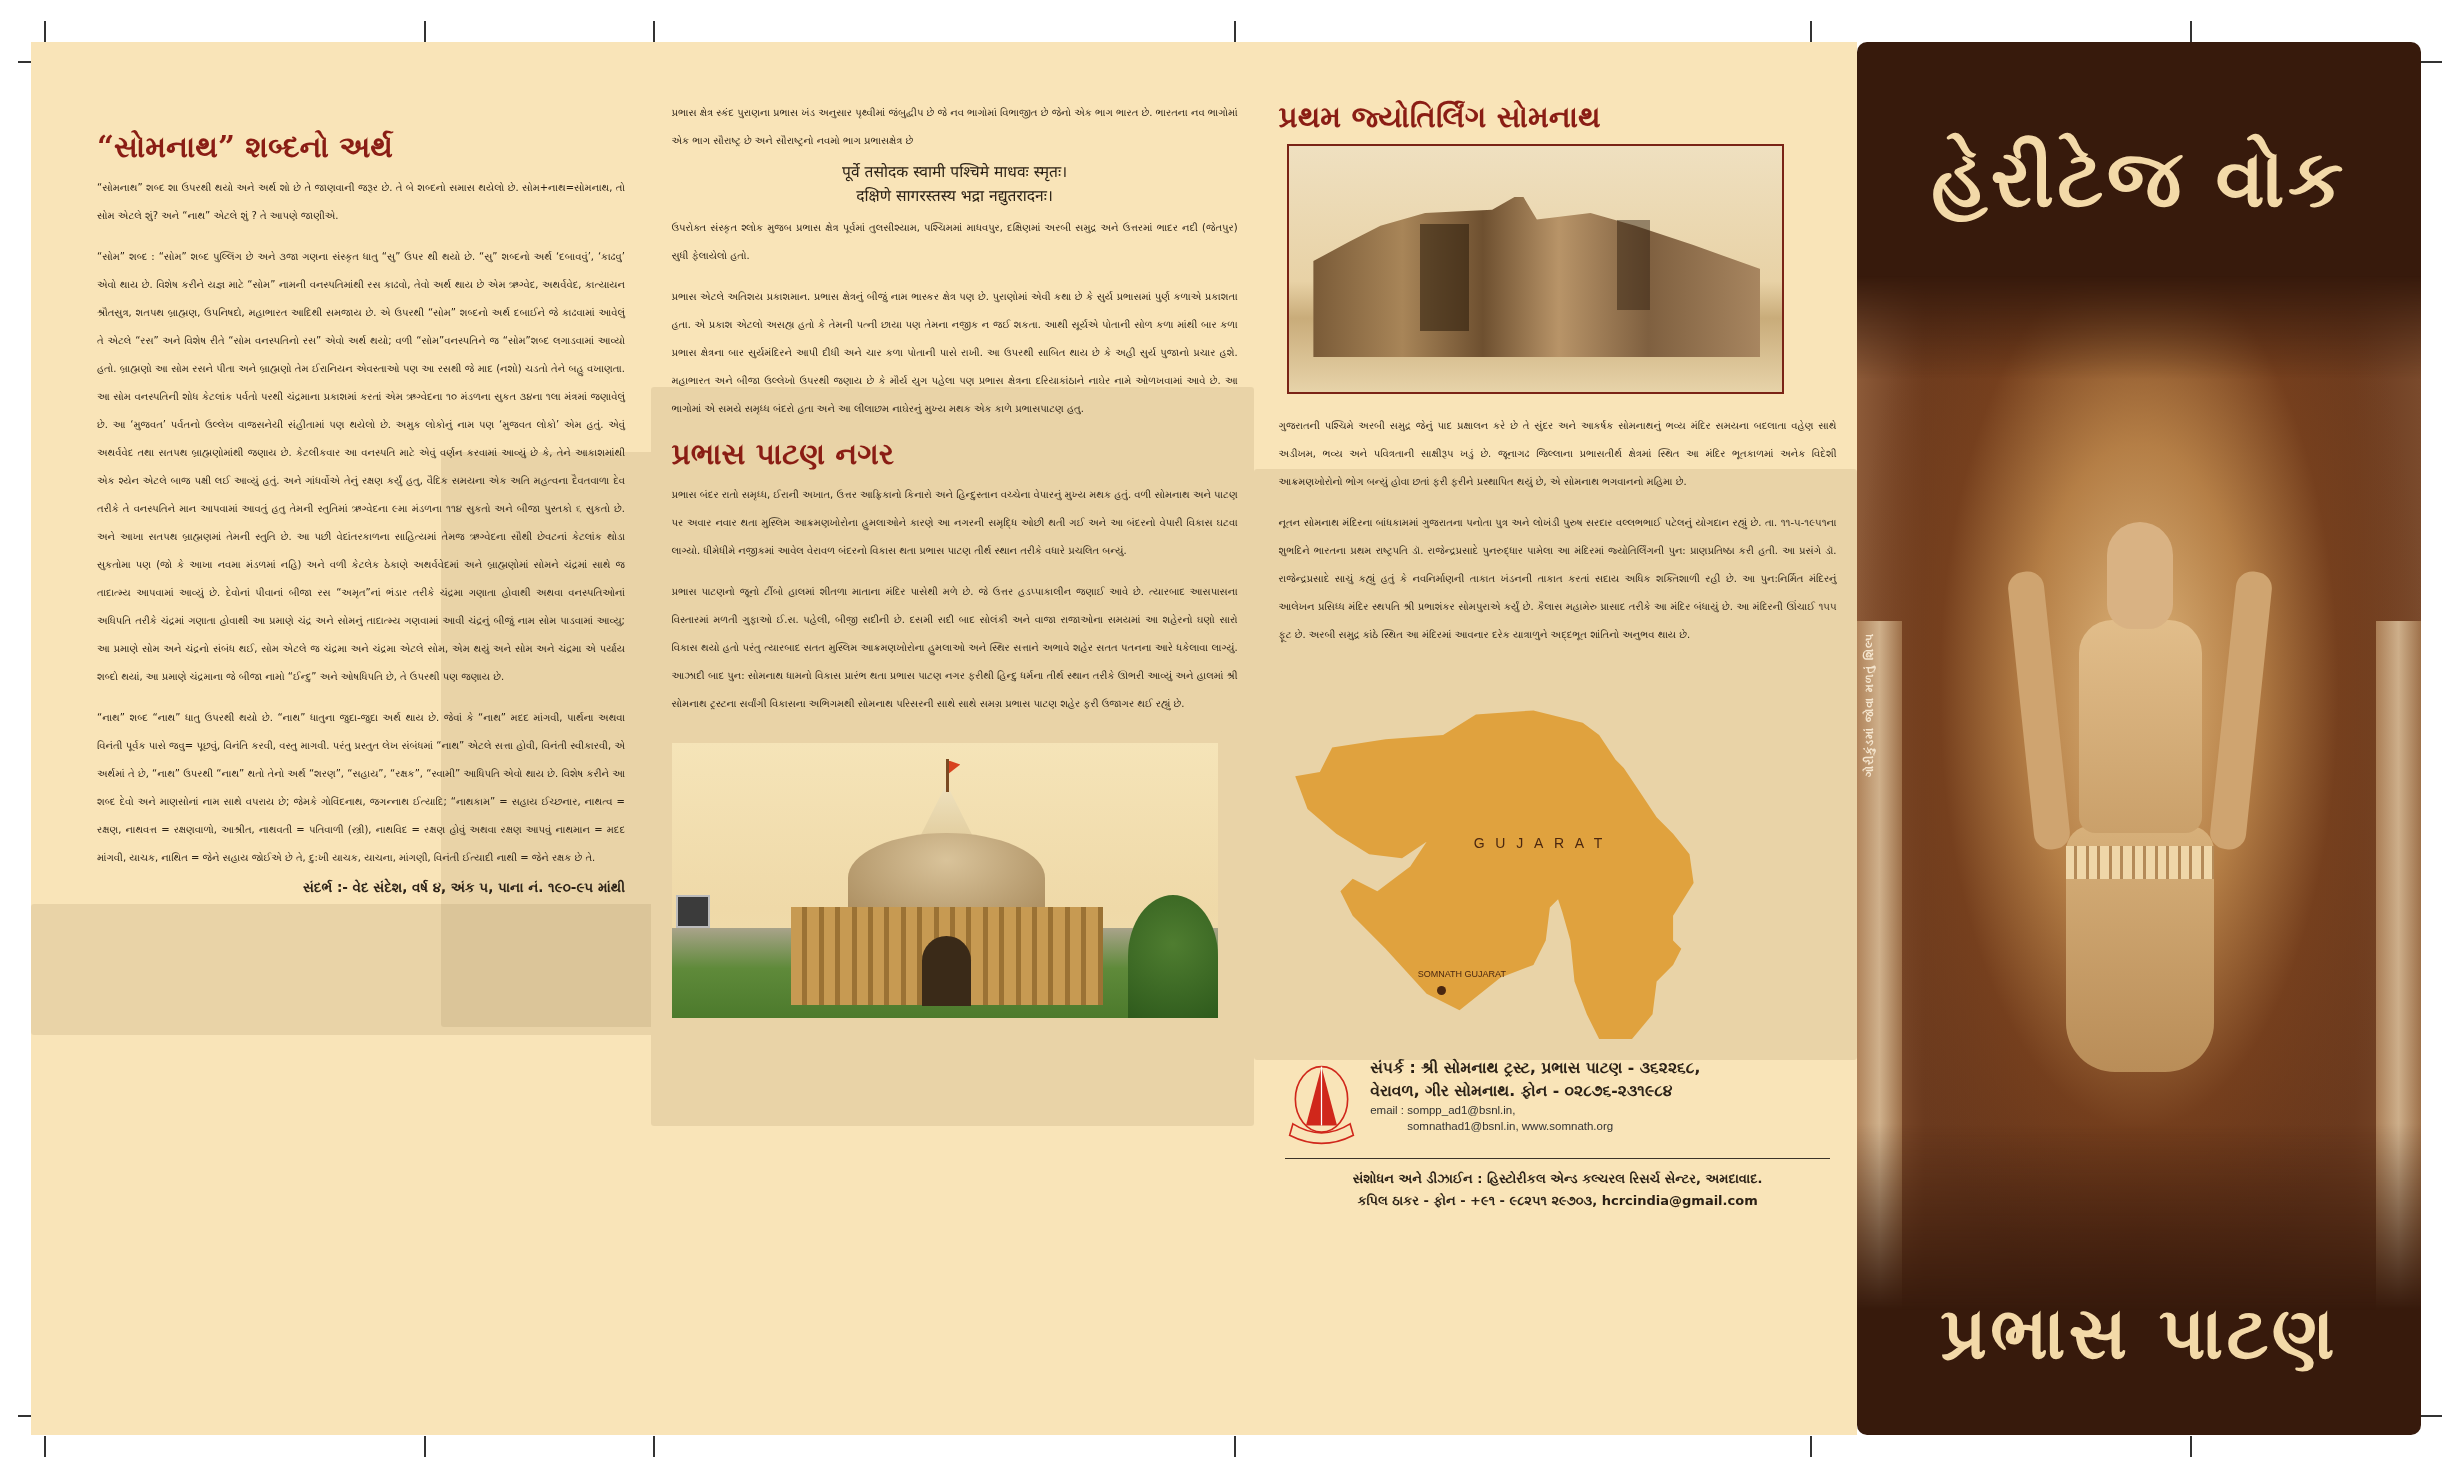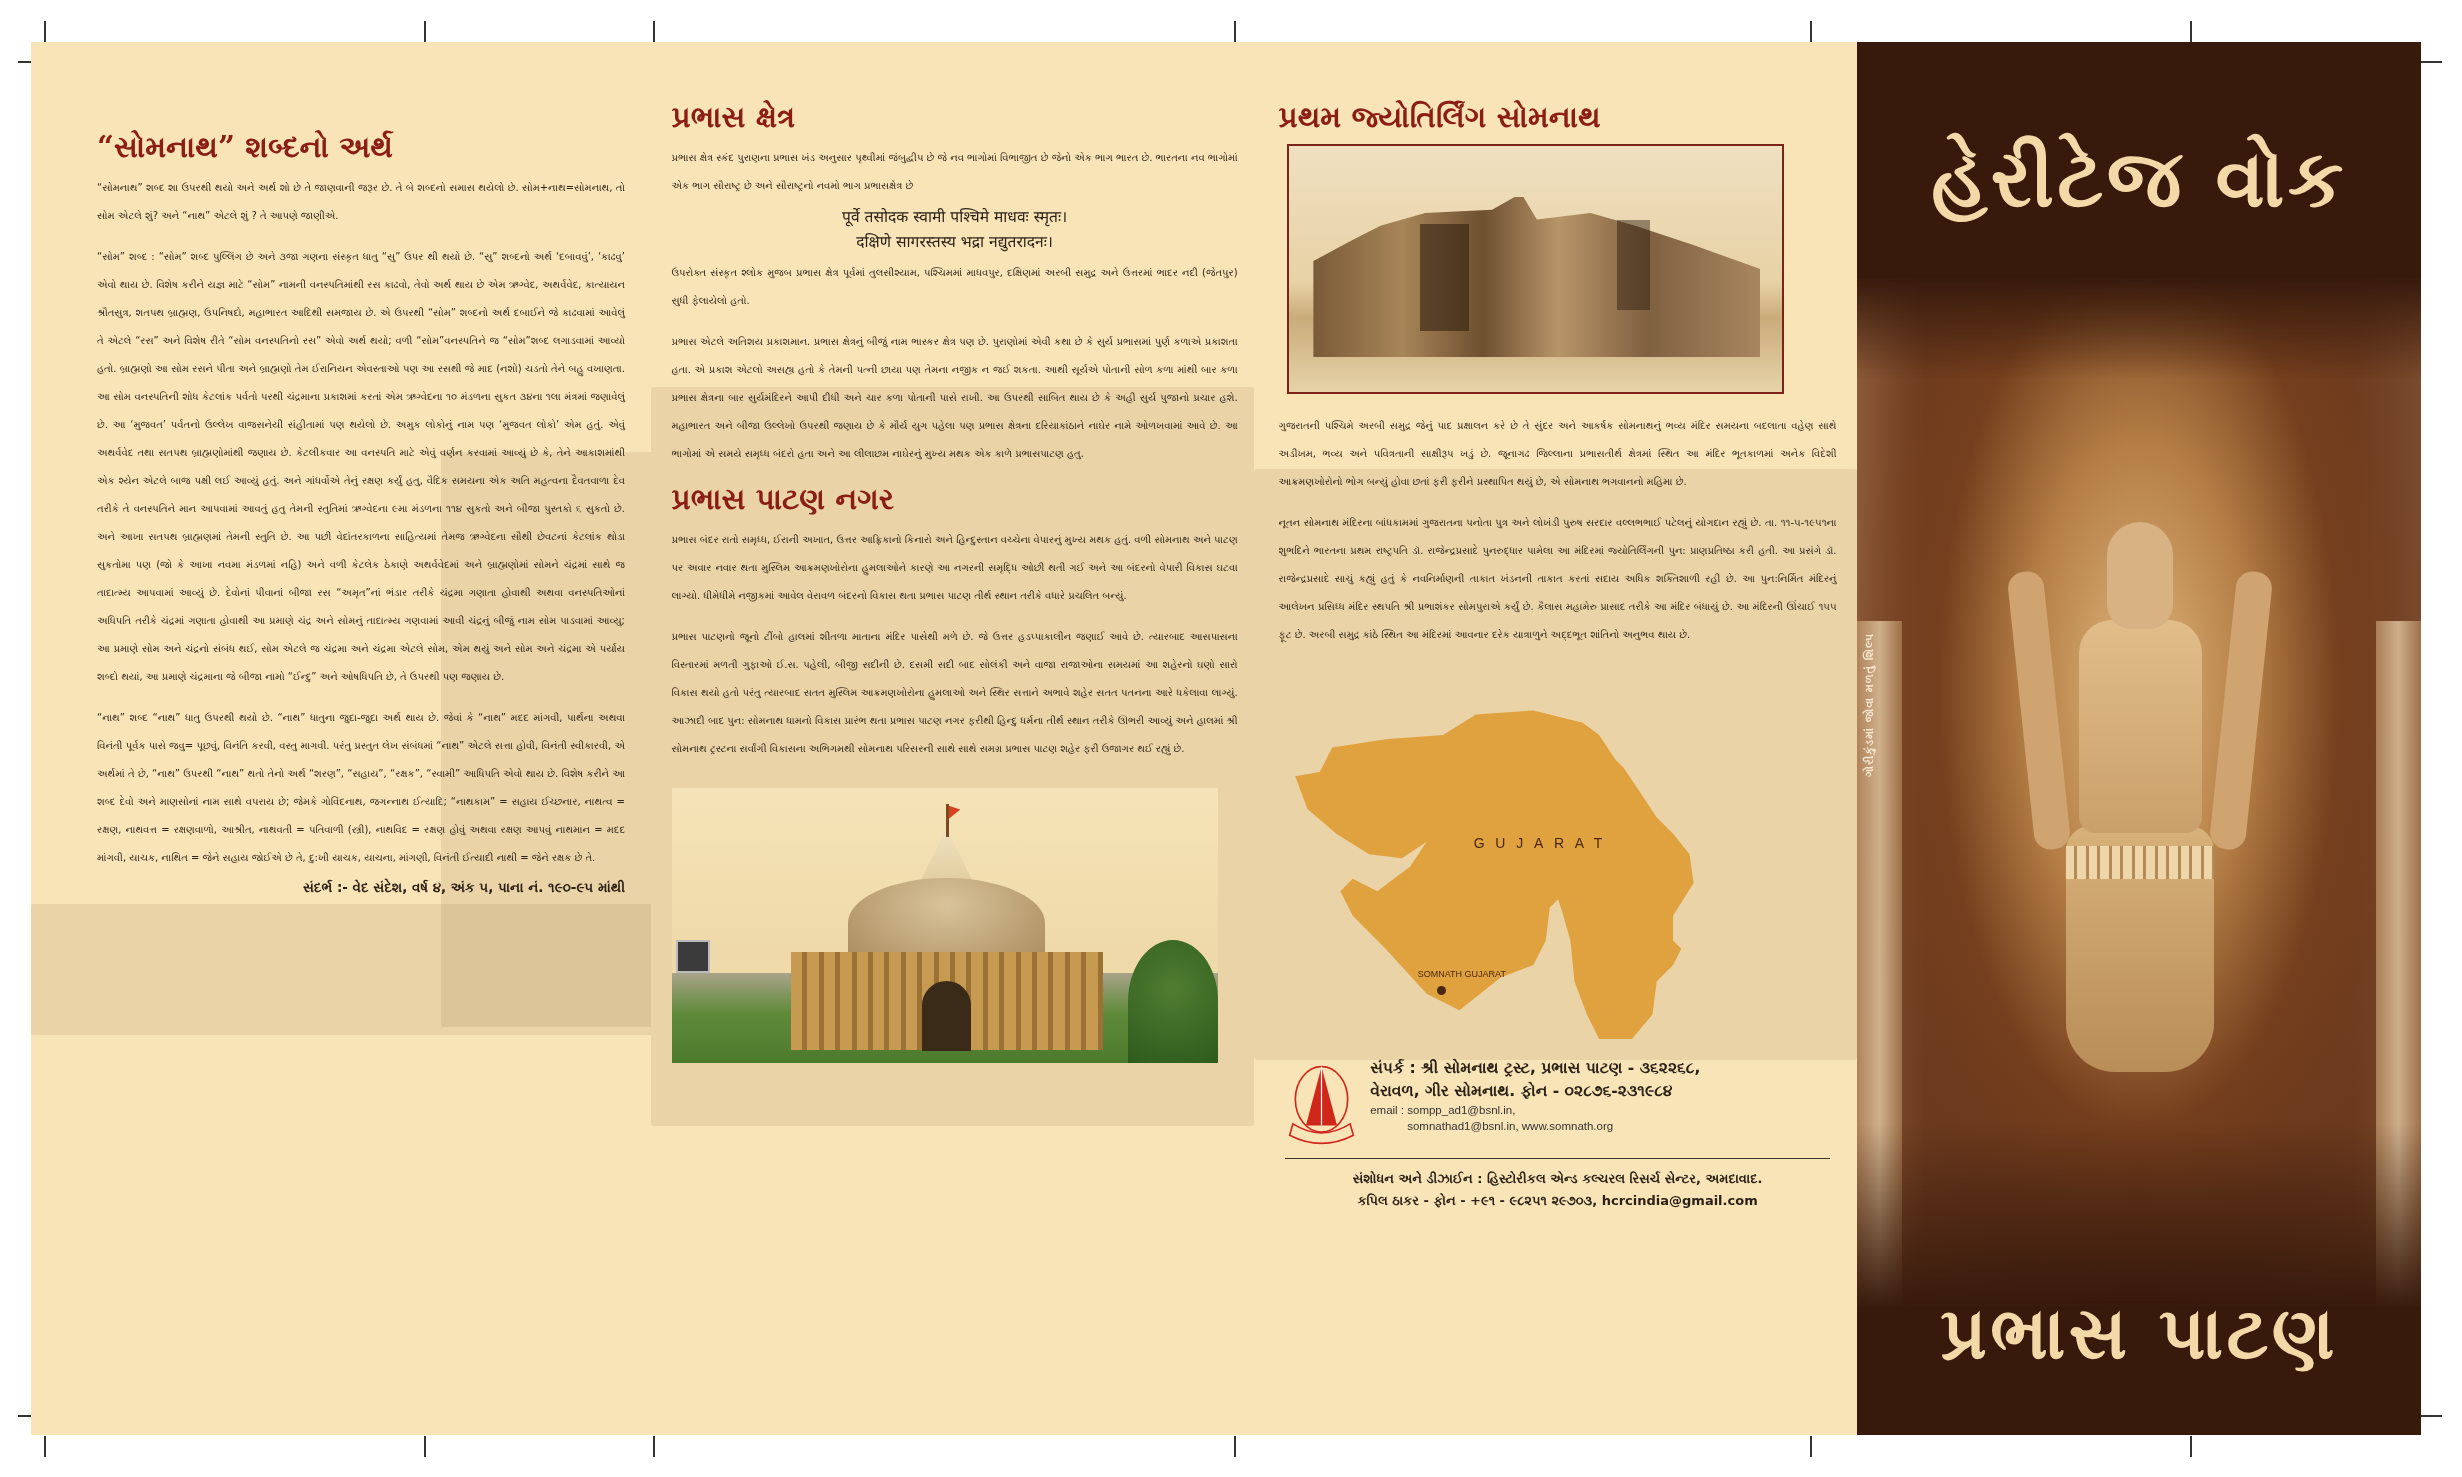--- a/index.html
+++ b/index.html
@@ -11,21 +11,21 @@
   .crop.v { width: 1.6px; height: 21.3px; }
   .crop.h { width: 21.3px; height: 1.6px; }
 
   
   .sheet { position: absolute; left: 31px; top: 42px; width: 2390px; height: 1393px; display: flex; }
   .panel { position: relative; height: 100%; overflow: hidden; }
   .panel.cream { background: #f9e4b8; }
   .p1 { width: 620px; padding: 87px 26px 0 66px; }
   .p2 { width: 603px; padding: 57px 16.4px 0 20.5px; }
   .p3 { width: 603px; padding: 57px 20.5px 0 24.6px; }
-  .cover { width: 564px; background: #371a0c; }
+  .cover { width: 564px; background: #371a0c; border-radius: 10px; }
 
   
   .watermark { position: absolute; background: rgba(150,125,80,0.16); border-radius: 3.3px; }
 
   .heading { color: #8a1d14; font-family: "DejaVu Serif", serif; font-weight: bold; font-size: 29.5px; line-height: 1.25; margin-bottom: 8.2px; position: relative; }
   .body-text { color: #2b2116; font-family: "DejaVu Sans", sans-serif; font-size: 10px; line-height: 28px; text-align: justify; position: relative; }
   .para { margin-bottom: 13px; }
   .shloka { text-align: center; font-size: 15.6px; line-height: 24.6px; color: #2b2116; margin: 4.9px 0 4.9px; position: relative; }
   .reference { text-align: right; font-weight: bold; font-size: 13.5px; color: #2b2116; margin-top: 6.6px; position: relative; }
 
@@ -112,21 +112,20 @@
     <div class="watermark" style="left:0;top:862px;width:624px;height:131px;"></div>
     <h1 class="heading">“સોમનાથ” શબ્દનો અર્થ</h1>
     <p class="body-text para">“સોમનાથ” શબ્દ શા ઉપરથી થયો અને અર્થ શો છે તે જાણવાની જરૂર છે. તે બે શબ્દનો સમાસ થયેલો છે. સોમ+નાથ=સોમનાથ, તો સોમ એટલે શું? અને “નાથ” એટલે શું ? તે આપણે જાણીએ.</p>
     <p class="body-text para">“સોમ” શબ્દ : “સોમ” શબ્દ પુલ્લિંગ છે અને ૩જા ગણના સંસ્કૃત ધાતુ “સુ” ઉપર થી થયો છે. “સુ” શબ્દનો અર્થ ‘દબાવવું’, ‘કાઢવુ’ એવો થાય છે. વિશેષ કરીને યજ્ઞ માટે “સોમ” નામની વનસ્પતિમાંથી રસ કાઢવો, તેવો અર્થ થાય છે એમ ઋગ્વેદ, અથર્વવેદ, કાત્યાયન શ્રૌતસુત્ર, શતપથ બ્રાહ્મણ, ઉપનિષદો, મહાભારત આદિથી સમજાય છે. એ ઉપરથી “સોમ” શબ્દનો અર્થ દબાઈને જે કાઢવામાં આવેલું તે એટલે “રસ” અને વિશેષ રીતે “સોમ વનસ્પતિનો રસ” એવો અર્થ થયો; વળી “સોમ”વનસ્પતિને જ “સોમ”શબ્દ લગાડવામાં આવ્યો હતો. બ્રાહ્મણો આ સોમ રસને પીતા અને બ્રાહ્મણો તેમ ઈરાનિયન એવસ્તાઓ પણ આ રસથી જે માદ (નશો) ચડતો તેને બહુ વખાણતા. આ સોમ વનસ્પતિની શોધ કેટલાંક પર્વતો પરથી ચંદ્રમાના પ્રકાશમાં કરતાં એમ ઋગ્વેદના ૧૦ મંડળના સુકત ૩૪ના ૧લા મંત્રમાં જણાવેલું છે. આ ‘મુજવત’ પર્વતનો ઉલ્લેખ વાજસનેયી સંહીતામાં પણ થયેલો છે. અમુક લોકોનું નામ પણ ‘મુજવત લોકો’ એમ હતું. એવું અથર્વવેદ તથા સતપથ બ્રાહ્મણોમાંથી જણાય છે. કેટલીકવાર આ વનસ્પતિ માટે એવું વર્ણન કરવામાં આવ્યું છે કે, તેને આકાશમાંથી એક શ્યેન એટલે બાજ પક્ષી લઈ આવ્યું હતું. અને ગાંધર્વોએ તેનું રક્ષણ કર્યું હતુ, વૈદિક સમયના એક અતિ મહત્વના દૈવતવાળા દેવ તરીકે તે વનસ્પતિને માન આપવામાં આવતું હતુ તેમની સ્તુતિમાં ઋગ્વેદના ૯મા મંડળના ૧૧૪ સુકતો અને બીજા પુસ્તકો ૬ સુકતો છે. અને આખા સતપથ બ્રાહ્મણમાં તેમની સ્તુતિ છે. આ પછી વેદાંતરકાળના સાહિત્યમાં તેમજ ઋગ્વેદના સૌથી છેવટનાં કેટલાંક થોડા સુકતોમા પણ (જો કે આખા નવમા મંડળમાં નહિ) અને વળી કેટલેક ઠેકાણે અથર્વવેદમાં અને બ્રાહ્મણોમાં સોમને ચંદ્રમાં સાથે જ તાદાત્મ્ય આપવામાં આવ્યું છે. દેવોનાં પીવાનાં બીજા રસ “અમૃત”નાં ભંડાર તરીકે ચંદ્રમા ગણાતા હોવાથી અથવા વનસ્પતિઓનાં અધિપતિ તરીકે ચંદ્રમાં ગણાતા હોવાથી આ પ્રમાણે ચંદ્ર અને સોમનું તાદાત્મ્ય ગણવામાં આવી ચંદ્રનું બીજું નામ સોમ પાડવામાં આવ્યુ; આ પ્રમાણે સોમ અને ચંદ્રનો સંબંધ થઈ, સોમ એટલે જ ચંદ્રમા અને ચંદ્રમા એટલે સોમ, એમ થયું અને સોમ અને ચંદ્રમા એ પર્યાય શબ્દો થયાં, આ પ્રમાણે ચંદ્રમાના જે બીજા નામો “ઈન્દુ” અને ઓષધિપતિ છે, તે ઉપરથી પણ જણાય છે.</p>
     <p class="body-text">“નાથ” શબ્દ “નાથ” ધાતુ ઉપરથી થયો છે. “નાથ” ધાતુના જુદા-જુદા અર્થ થાય છે. જેવાં કે “નાથ” મદદ માંગવી, પાર્થના અથવા વિનંતી પૂર્વક પાસે જવુ= પૂછવું, વિનંતિ કરવી, વસ્તુ માગવી. પરંતુ પ્રસ્તુત લેખ સંબંધમાં “નાથ” એટલે સત્તા હોવી, વિનંતી સ્વીકારવી, એ અર્થમાં તે છે, “નાથ” ઉપરથી “નાથ” થતો તેનો અર્થ “શરણ”, “સહાય”, “રક્ષક”, “સ્વામી” આધિપતિ એવો થાય છે. વિશેષ કરીને આ શબ્દ દેવો અને માણસોનાં નામ સાથે વપરાય છે; જેમકે ગોવિંદનાથ, જગન્નાથ ઈત્યાદિ; “નાથકામ” = સહાય ઈચ્છનાર, નાથત્વ = રક્ષણ, નાથવત્ત = રક્ષણવાળો, આશ્રીત, નાથવતી = પતિવાળી (સ્ત્રી), નાથવિદ = રક્ષણ હોવું અથવા રક્ષણ આપવું નાથમાન = મદદ માંગવી, યાચક, નાથિત = જેને સહાય જોઈએ છે તે, દુ:ખી યાચક, યાચના, માંગણી, વિનંતી ઈત્યાદી નાથી = જેને રક્ષક છે તે.</p>
     <p class="reference">સંદર્ભ :- વેદ સંદેશ, વર્ષ ૪, અંક ૫, પાના નં. ૧૯૦-૯૫ માંથી</p>
   </section>
 
   <section class="panel cream p2">
     <div class="watermark" style="left:0;top:345px;width:603px;height:739px;"></div>
-    <h2 class="heading">પ્રભાસ ક્ષેત્ર</h2>
     <p class="body-text">પ્રભાસ ક્ષેત્ર સ્કંદ પુરાણના પ્રભાસ ખંડ અનુસાર પૃથ્વીમાં જંબુદ્વીપ છે જે નવ ભાગોમાં વિભાજીત છે જેનો એક ભાગ ભારત છે. ભારતના નવ ભાગોમાં એક ભાગ સૌરાષ્ટ્ર છે અને સૌરાષ્ટ્રનો નવમો ભાગ પ્રભાસક્ષેત્ર છે</p>
     <div class="shloka">
       <div>पूर्वे तसोदक स्वामी पश्चिमे माधवः स्मृतः।</div>
       <div>दक्षिणे सागरस्तस्य भद्रा नद्युतरादनः।</div>
     </div>
     <p class="body-text para">ઉપરોક્ત સંસ્કૃત શ્લોક મુજબ પ્રભાસ ક્ષેત્ર પૂર્વમાં તુલસીશ્યામ, પશ્ચિમમાં માધવપુર, દક્ષિણમાં અરબી સમુદ્ર અને ઉત્તરમાં ભાદર નદી (જેતપુર) સુધી ફેલાયેલો હતો.</p>
     <p class="body-text para">પ્રભાસ એટલે અતિશય પ્રકાશમાન. પ્રભાસ ક્ષેત્રનું બીજું નામ ભાસ્કર ક્ષેત્ર પણ છે. પુરાણોમાં એવી કથા છે કે સુર્ય પ્રભાસમાં પુર્ણ કળાએ પ્રકાશતા હતા. એ પ્રકાશ એટલો અસહ્ય હતો કે તેમની પત્ની છાયા પણ તેમના નજીક ન જઈ શકતા. આથી સૂર્યએ પોતાની સોળ કળા માંથી બાર કળા પ્રભાસ ક્ષેત્રના બાર સુર્યમંદિરને આપી દીધી અને ચાર કળા પોતાની પાસે રાખી. આ ઉપરથી સાબિત થાય છે કે અહી સુર્ય પુજાનો પ્રચાર હશે. મહાભારત અને બીજા ઉલ્લેખો ઉપરથી જણાય છે કે મૌર્ય યુગ પહેલા પણ પ્રભાસ ક્ષેત્રના દરિયાકાંઠાને નાઘેર નામે ઓળખવામાં આવે છે. આ ભાગોમાં એ સમયે સમૃધ્ધ બંદરો હતા અને આ લીલાછમ નાઘેરનું મુખ્ય મથક એક કાળે પ્રભાસપાટણ હતુ.</p>
     <h2 class="heading">પ્રભાસ પાટણ નગર</h2>
     <p class="body-text para">પ્રભાસ બંદર રાતો સમૃધ્ધ, ઈરાની અખાત, ઉત્તર આફ્રિકાનો કિનારો અને હિન્દુસ્તાન વચ્ચેના વેપારનું મુખ્ય મથક હતું. વળી સોમનાથ અને પાટણ પર અવાર નવાર થતા મુસ્લિમ આક્રમણખોરોના હુમલાઓને કારણે આ નગરની સમૃદ્ધિ ઓછી થતી ગઈ અને આ બંદરનો વેપારી વિકાસ ઘટવા લાગ્યો. ધીમેધીમે નજીકમાં આવેલ વેરાવળ બંદરનો વિકાસ થતા પ્રભાસ પાટણ તીર્થ સ્થાન તરીકે વધારે પ્રચલિત બન્યું.</p>
     <p class="body-text">પ્રભાસ પાટણનો જૂનો ટીંબો હાલમાં શીતળા માતાના મંદિર પાસેથી મળે છે. જે ઉત્તર હડપ્પાકાલીન જણાઈ આવે છે. ત્યારબાદ આસપાસના વિસ્તારમાં મળતી ગુફાઓ ઈ.સ. પહેલી, બીજી સદીની છે. દસમી સદી બાદ સોલંકી અને વાજા રાજાઓના સમયમાં આ શહેરનો ઘણો સારો વિકાસ થયો હતો પરંતુ ત્યારબાદ સતત મુસ્લિમ આક્રમણખોરોના હુમલાઓ અને સ્થિર સત્તાને અભાવે શહેર સતત પતનના આરે ધકેલાવા લાગ્યું. આઝાદી બાદ પુન: સોમનાથ ધામનો વિકાસ પ્રારંભ થતા પ્રભાસ પાટણ નગર ફરીથી હિન્દુ ધર્મના તીર્થ સ્થાન તરીકે ઊભરી આવ્યું અને હાલમાં શ્રી સોમનાથ ટ્રસ્ટના સર્વાંગી વિકાસના અભિગમથી સોમનાથ પરિસરની સાથે સાથે સમગ્ર પ્રભાસ પાટણ શહેર ફરી ઉજાગર થઈ રહ્યું છે.</p>

